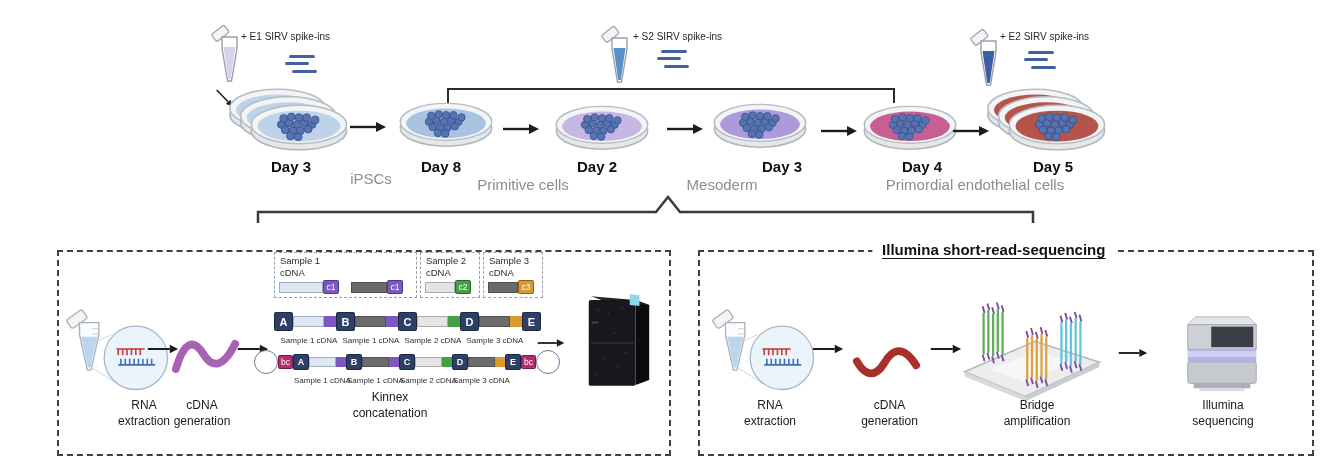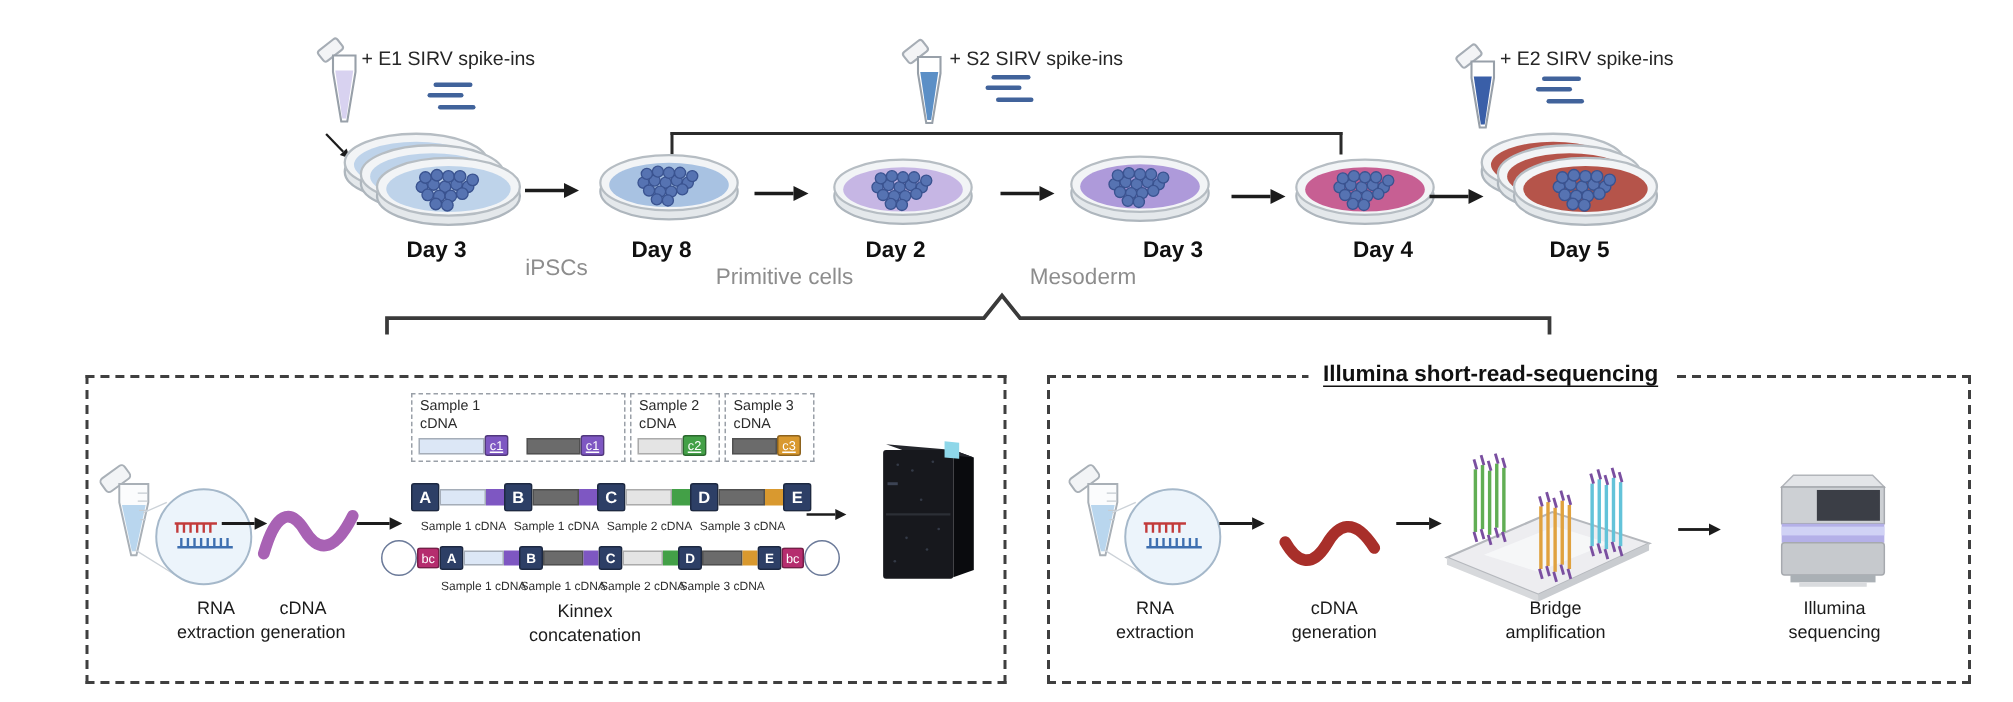--- a/index.html
+++ b/index.html
@@ -1,21 +1,21 @@
 <!DOCTYPE html>
 <html><head>
 <meta charset="utf-8">
 <style>
   html,body{margin:0;padding:0;background:#fff;}
   body{font-family:"Liberation Sans", sans-serif;}
   #canvas{position:relative;width:1342px;height:468px;background:#fff;overflow:hidden;}
   .abs{position:absolute;}
   .day{position:absolute;width:70px;text-align:center;font-size:15px;font-weight:700;color:#101010;}
   .stage{position:absolute;text-align:center;font-size:15px;color:#8d8d8d;white-space:nowrap;}
-  .spl{position:absolute;font-size:13px;color:#262626;white-space:nowrap;}
+  .spl{position:absolute;font-size:10px;color:#262626;white-space:nowrap;}
   .spikelines i{display:block;width:26px;height:3px;border-radius:2px;margin:4.5px 0;}
   .spikelines i:nth-child(2){margin-left:-4px;width:24px;}
   .spikelines i:nth-child(3){margin-left:3px;width:25px;}
   .arr line{stroke:#1c1c1c;stroke-width:2.4;}
   .arr polygon{fill:#1c1c1c;}
   .bracketTop{position:absolute;border-top:2.5px solid #2b2b2b;border-left:2.5px solid #2b2b2b;border-right:2.5px solid #2b2b2b;}
   .seqbox{position:absolute;border:2px dashed #3f3f3f;background:#fff;}
   .boxtitle{position:absolute;top:-11px;transform:translateX(-50%);background:#fff;padding:0 10px;
             font-weight:700;font-size:15px;color:#111;text-decoration:underline;text-underline-offset:3px;white-space:nowrap;}
   .cap{position:absolute;font-size:12px;line-height:1.3;text-align:center;white-space:pre-line;color:#1b1b1b;}
@@ -28,21 +28,21 @@
   .sm .bar{height:10px;}
   .sm .linker{width:10px;height:10px;}
   .bc{width:15px;height:14px;font-size:8.5px;color:#fff;display:flex;align-items:center;justify-content:center;flex:none;border-radius:2px;border:1px solid rgba(0,0,0,.35);box-sizing:border-box;}
   .circ{width:24px;height:24px;border:1.6px solid #6b7a99;border-radius:50%;background:#fff;flex:none;box-sizing:border-box;}
   .seglabels{position:absolute;display:flex;font-size:8px;color:#2e2e2e;}
   .seglabels span{text-align:center;flex:none;white-space:nowrap;overflow:visible;}
   .sampbox{position:absolute;border:1.5px dashed #9aa0a8;box-sizing:border-box;}
   .sampname{position:absolute;top:2px;left:5px;font-size:9.5px;line-height:1.25;color:#2b2b2b;white-space:pre-line;}
   .sampbars{position:absolute;bottom:3px;left:4px;display:flex;align-items:center;}
   .sbar{height:11px;border:1px solid rgba(0,0,0,.25);box-sizing:border-box;flex:none;}
-  .stag{width:16px;height:14px;font-size:8.5px;color:#fff;display:flex;align-items:center;justify-content:center;border:1px solid rgba(0,0,0,.35);border-radius:2px;flex:none;box-sizing:border-box;text-decoration:underline;}
+  .stag{width:16px;height:14px;font-size:8.5px;color:#fff;display:flex;align-items:center;justify-content:center;border:1px solid rgba(0,0,0,.35);border-radius:2px;flex:none;box-sizing:border-box;}
 </style>
 </head>
 <body>
 
 <div id="canvas">
 
   <svg width="0" height="0" style="position:absolute" aria-hidden="true">
     <defs>
       <g id="dishshell">
         <ellipse cx="65" cy="40" rx="62" ry="25" fill="#e4e8eb" stroke="#aeb6bd" stroke-width="2"></ellipse>
@@ -223,20 +223,21 @@
   <div class="day" style="left:256px;top:158px">Day 3</div>
   <div class="day" style="left:406px;top:158px">Day 8</div>
   <div class="day" style="left:562px;top:158px">Day 2</div>
   <div class="day" style="left:747px;top:158px">Day 3</div>
   <div class="day" style="left:887px;top:158px">Day 4</div>
   <div class="day" style="left:1018px;top:158px">Day 5</div>
 
   <div class="stage" style="left:321px;top:170px;width:100px">iPSCs</div>
   <div class="stage" style="left:448px;top:176px;width:150px">Primitive cells</div>
   <div class="stage" style="left:662px;top:176px;width:120px">Mesoderm</div>
+  <div class="stage" style="left:865px;top:176px;width:220px">Primordial endothelial cells</div>
 
   <svg class="abs" style="left:252px;top:193px" width="786" height="34" viewBox="0 0 786 34">
     <path d="M6,30 V19 H404 L416,4 L428,19 H781 V30" fill="none" stroke="#3a3a3a" stroke-width="2.5"></path>
   </svg>
 
   <div class="seqbox" style="left:57px;top:250px;width:610px;height:202px">
 
     <svg class="abs" style="left:5px;top:53px" width="112" height="88" viewBox="0 0 120 100">
       <use href="#rnaicon"></use>
     </svg>
@@ -252,21 +253,21 @@
       <path d="M5,36 C13,8 23,4 33,20 C41,33 52,38 66,10" fill="none" stroke-width="8" stroke-linecap="round" stroke="#a862b4"></path>
     </svg>
     <div class="cap" style="left:88px;top:146px;width:110px">cDNA
 generation</div>
 
     <svg class="abs arr" style="left:178px;top:90px" width="32" height="14" viewBox="0 0 38 14">
         <line x1="1" y1="7" x2="27" y2="7"></line>
         <polygon points="27,2 37,7 27,12"></polygon>
       </svg>
 
-    <div class="abs" style="left:215px;top:10px;width:300px;height:180px">
+    <div class="abs" style="left:215px;top:0;width:300px;height:180px">
 
       <div class="sampbox" style="left:0;top:0;width:143px;height:46px">
         <div class="sampname">Sample 1
 cDNA</div>
         <div class="sampbars">
           <div class="sbar" style="width: 44px; background: rgb(220, 231, 246);"></div>
           <div class="stag" style="background: rgb(126, 87, 194);">c1</div>
           <div style="width:12px"></div>
           <div class="sbar" style="width: 36px; background: rgb(107, 107, 107);"></div>
           <div class="stag" style="background: rgb(126, 87, 194);">c1</div>

